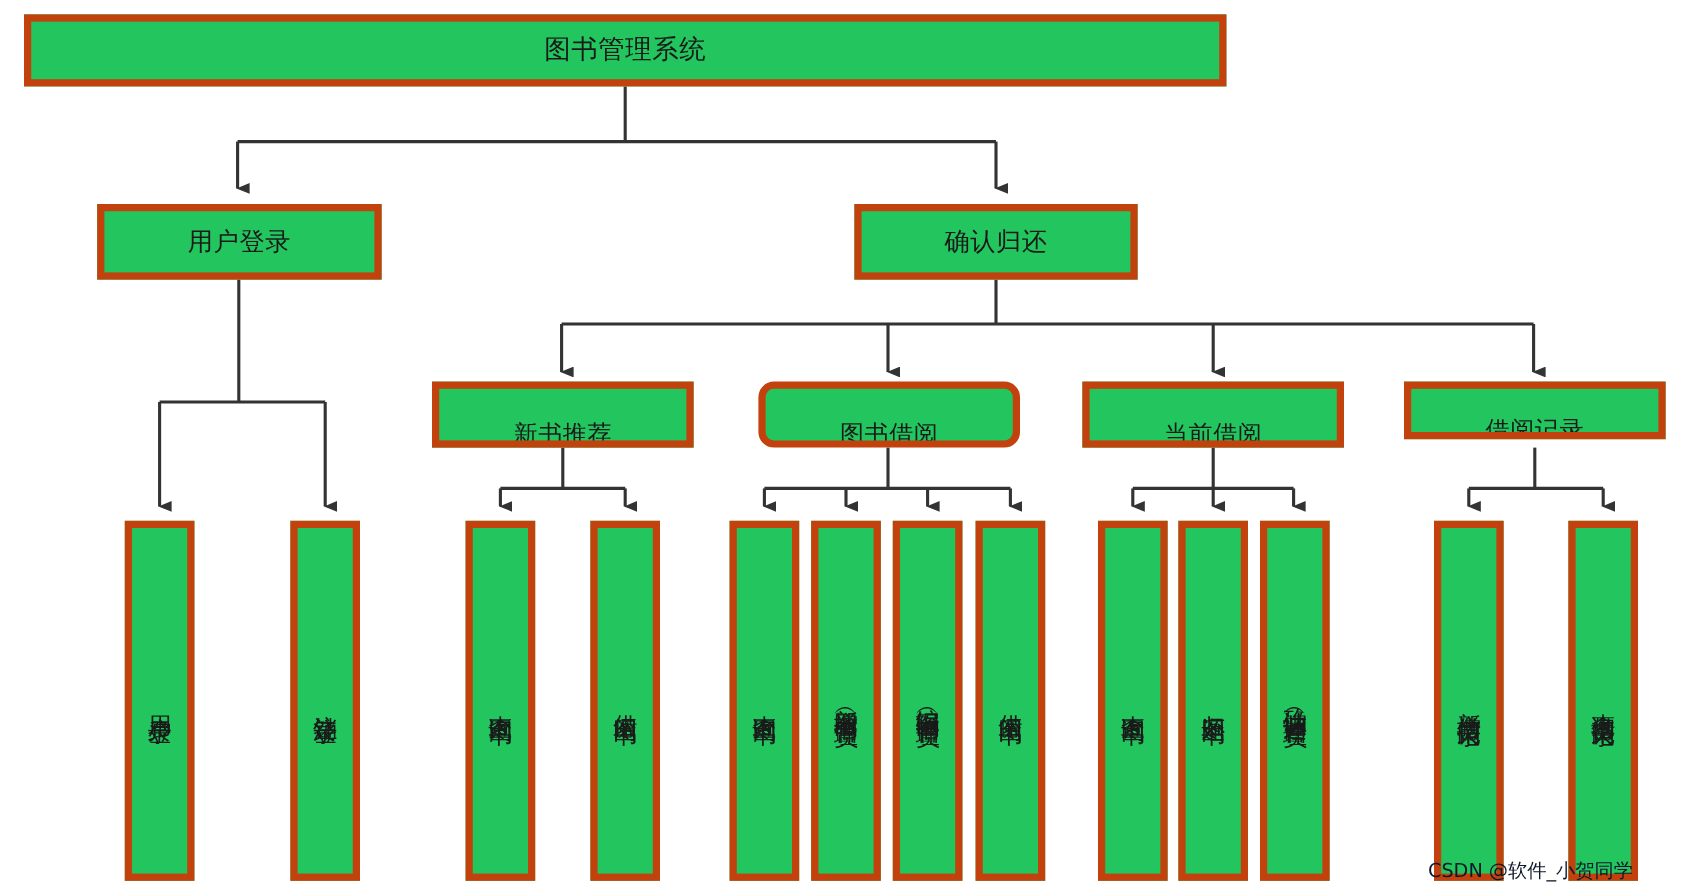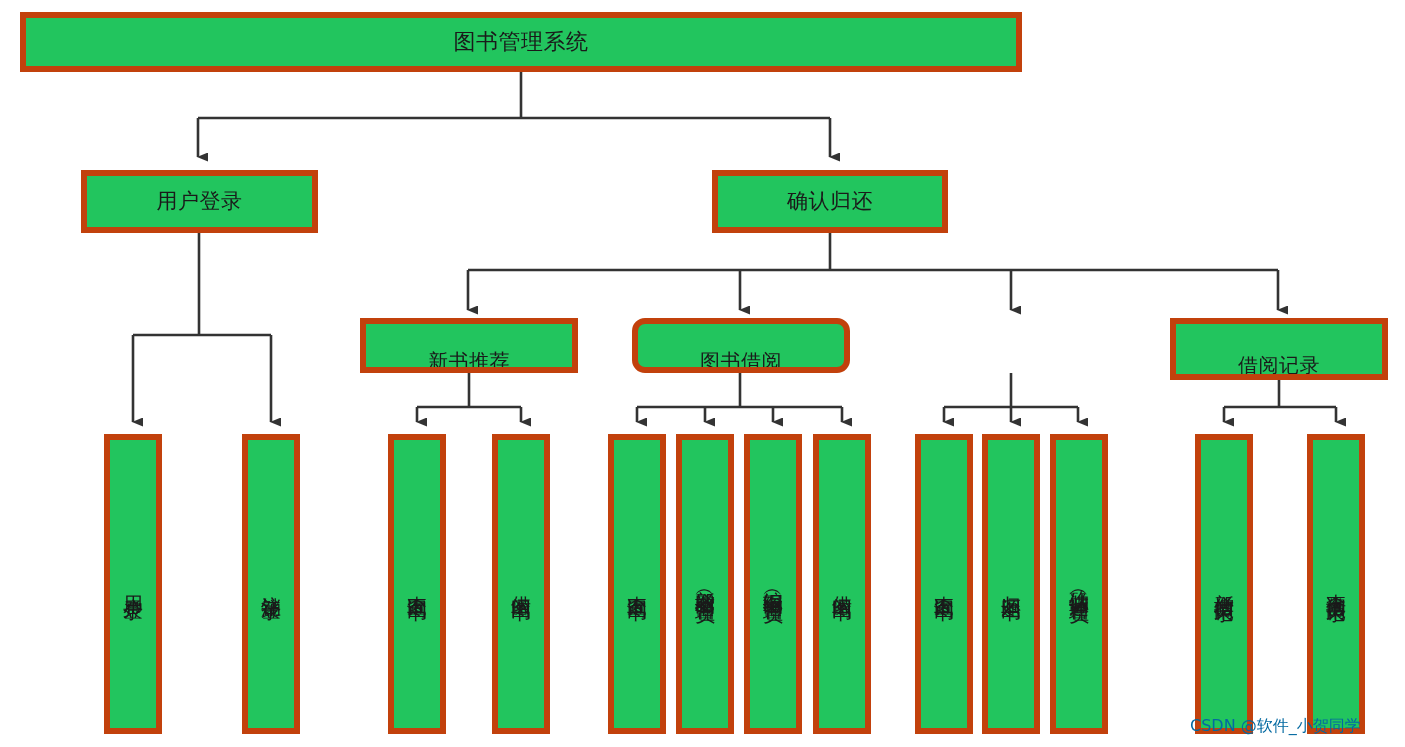--- a/index.html
+++ b/index.html
@@ -56,21 +56,21 @@
     text-orientation: upright;
     line-height: 1.16;
     letter-spacing: 2px;
     max-height: 268px;
   }
   .watermark {
     position: absolute;
     left: 1190px;
     top: 716px;
     font-size: 16px;
-    color: #0369a1;
+    color: #0f172a;
     white-space: nowrap;
     font-family: "DejaVu Sans", "Liberation Sans", sans-serif;
     pointer-events: none;
   }
 </style>
 </head>
 <body>
 
 <div id="diagram-root">
 
@@ -146,21 +146,24 @@
   <div class="node-box node-l1" style="left:712px; top:170px; width:236px; height:63px;">
     <span class="node-label">确认归还</span>
   </div>
 
   <div class="node-box node-l2" style="left:360px; top:318px; width:218px; height:55px;">
     <span class="node-label">新书推荐</span>
   </div>
   <div class="node-box node-l2" style="left:632px; top:318px; width:218px; height:55px;border-radius:13px;">
     <span class="node-label">图书借阅</span>
   </div>
-  <div class="node-box node-l2" style="left:1170px; top:318px; width:218px; height:62px;">
+  <div class="node-box node-l2" style="left:902px; top:318px; width:218px; height:55px;">
+    <span class="node-label">当前借阅</span>
+  </div>
+  <div class="node-box node-l2" style="left:1170px; top:318px; width:218px; height:48px;">
     <span class="node-label">借阅记录</span>
   </div>
 
   <div class="node-box node-leaf" style="left:104px; top:434px; width:58px; height:300px;">
     <span class="node-label">用户登录</span>
   </div>
   <div class="node-box node-leaf" style="left:242px; top:434px; width:58px; height:300px;">
     <span class="node-label">注销登录</span>
   </div>
 

